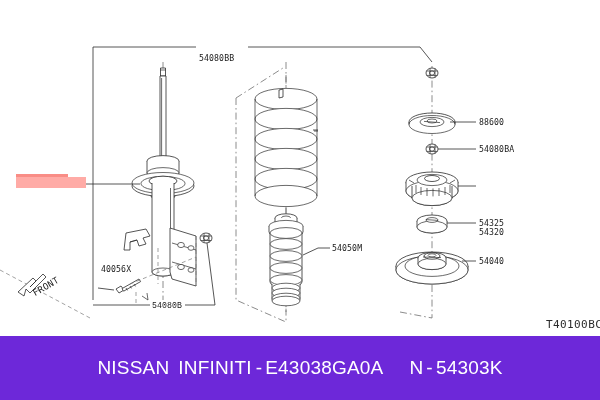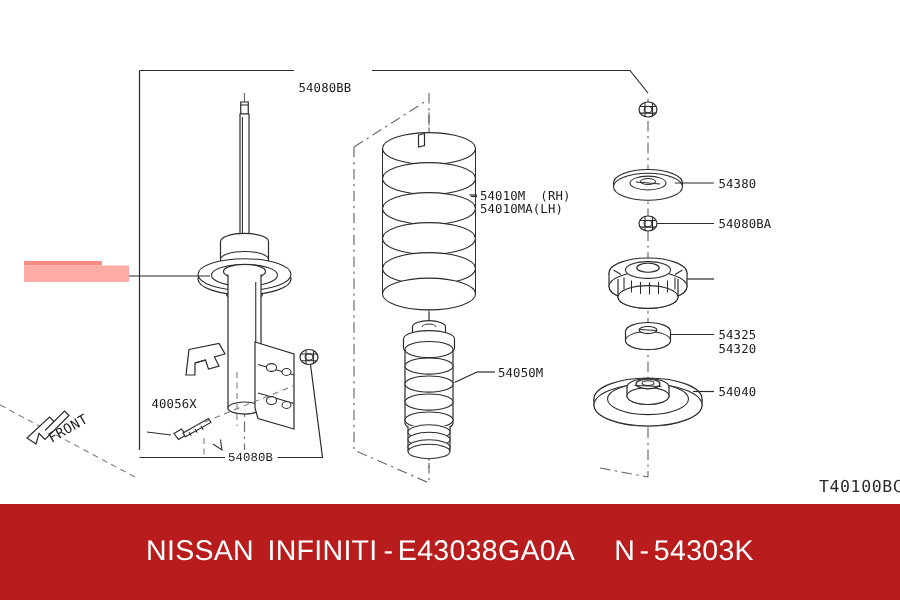--- a/index.html
+++ b/index.html
@@ -64,21 +64,21 @@
     transform-origin: left bottom;
     letter-spacing: 0.3px;
   }
 
   
   #brand-bar {
     position: absolute;
     left: 0; top: 336px;
     width: 600px;
     height: 64px;
-    background: #b91c1c;
+    background: #6d28d9;
     display: flex;
     align-items: center;
     justify-content: center;
     box-sizing: border-box;
   }
   #brand-row {
     display: flex;
     align-items: center;
     color: #ffffff;
     font-family: "Liberation Sans", sans-serif;
@@ -320,29 +320,28 @@
                             L30,293 L26,289 L24,296 Z"></path>
       </g>
     </svg>
 
     <div class="hl-band thin" style="left:16px; top:174px; width:52px; height:3px;"></div>
     <div class="hl-band" style="left:16px; top:177px; width:70px; height:11px;"></div>
 
 
     <div class="callout" style="left:199px; top:42px;margin-top:12px;">54080BB</div>
 
-    <div class="callout two-line" style="left:320px; top:126px;"><span>54010M  (RH)</span><br><span>54010MA(LH)</span></div>
 
     <div class="callout" style="left:332px; top:244px;">54050M</div>
 
     <div class="callout" style="left:101px; top:265px;">40056X</div>
 
     <div class="callout" style="left:152px; top:301px;font-family:Liberation Mono, monospace;">54080B</div>
 
-    <div class="callout" style="left:479px; top:118px;">54380</div>
+    <div class="callout" style="left:479px; top:118px;">88600</div>
 
     <div class="callout" style="left:479px; top:145px;">54080BA</div>
 
     <div class="callout" style="left:479px; top:182px;margin-top:46px;">54320</div>
 
     <div class="callout" style="left:479px; top:219px;text-align:right;">54325</div>
 
     <div class="callout" style="left:479px; top:257px;">54040</div>
 
     <div class="front-text" style="left:36px; top:288px;">FRONT</div>

